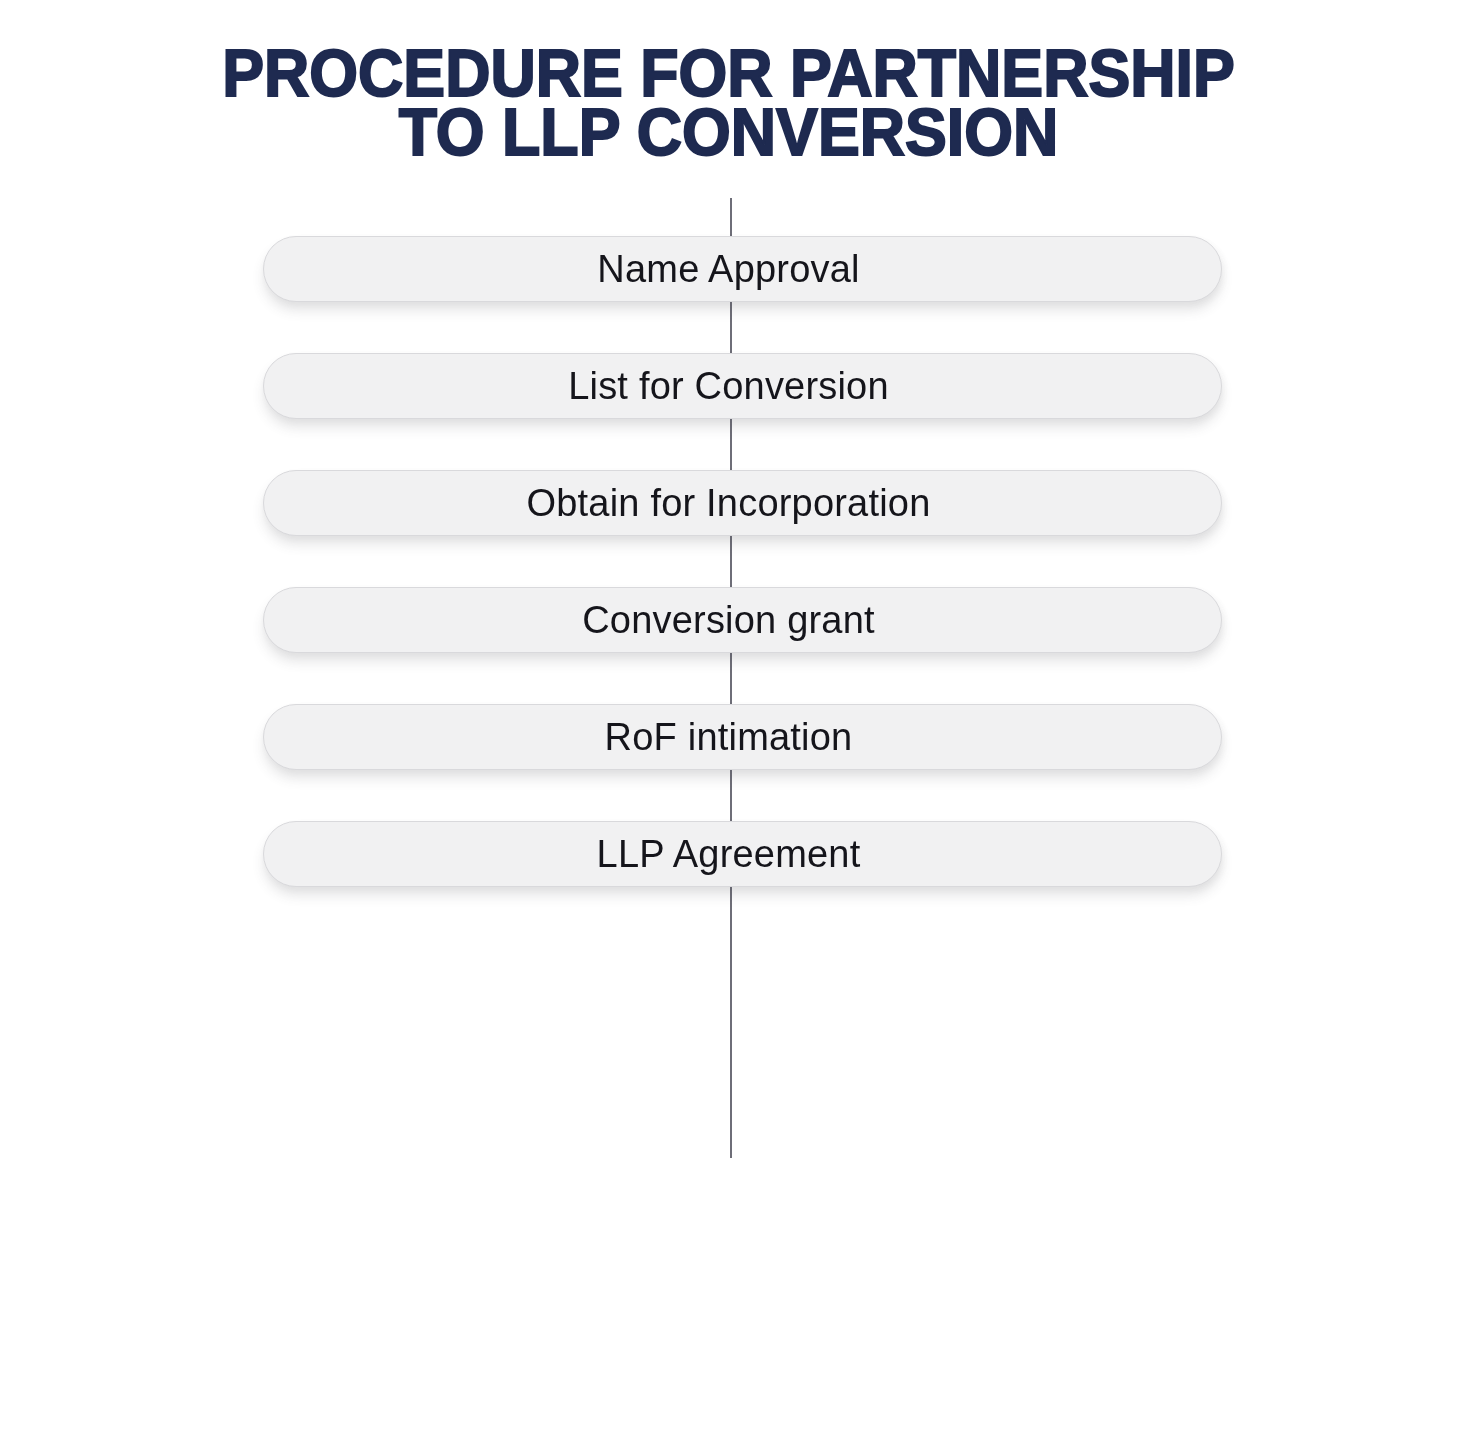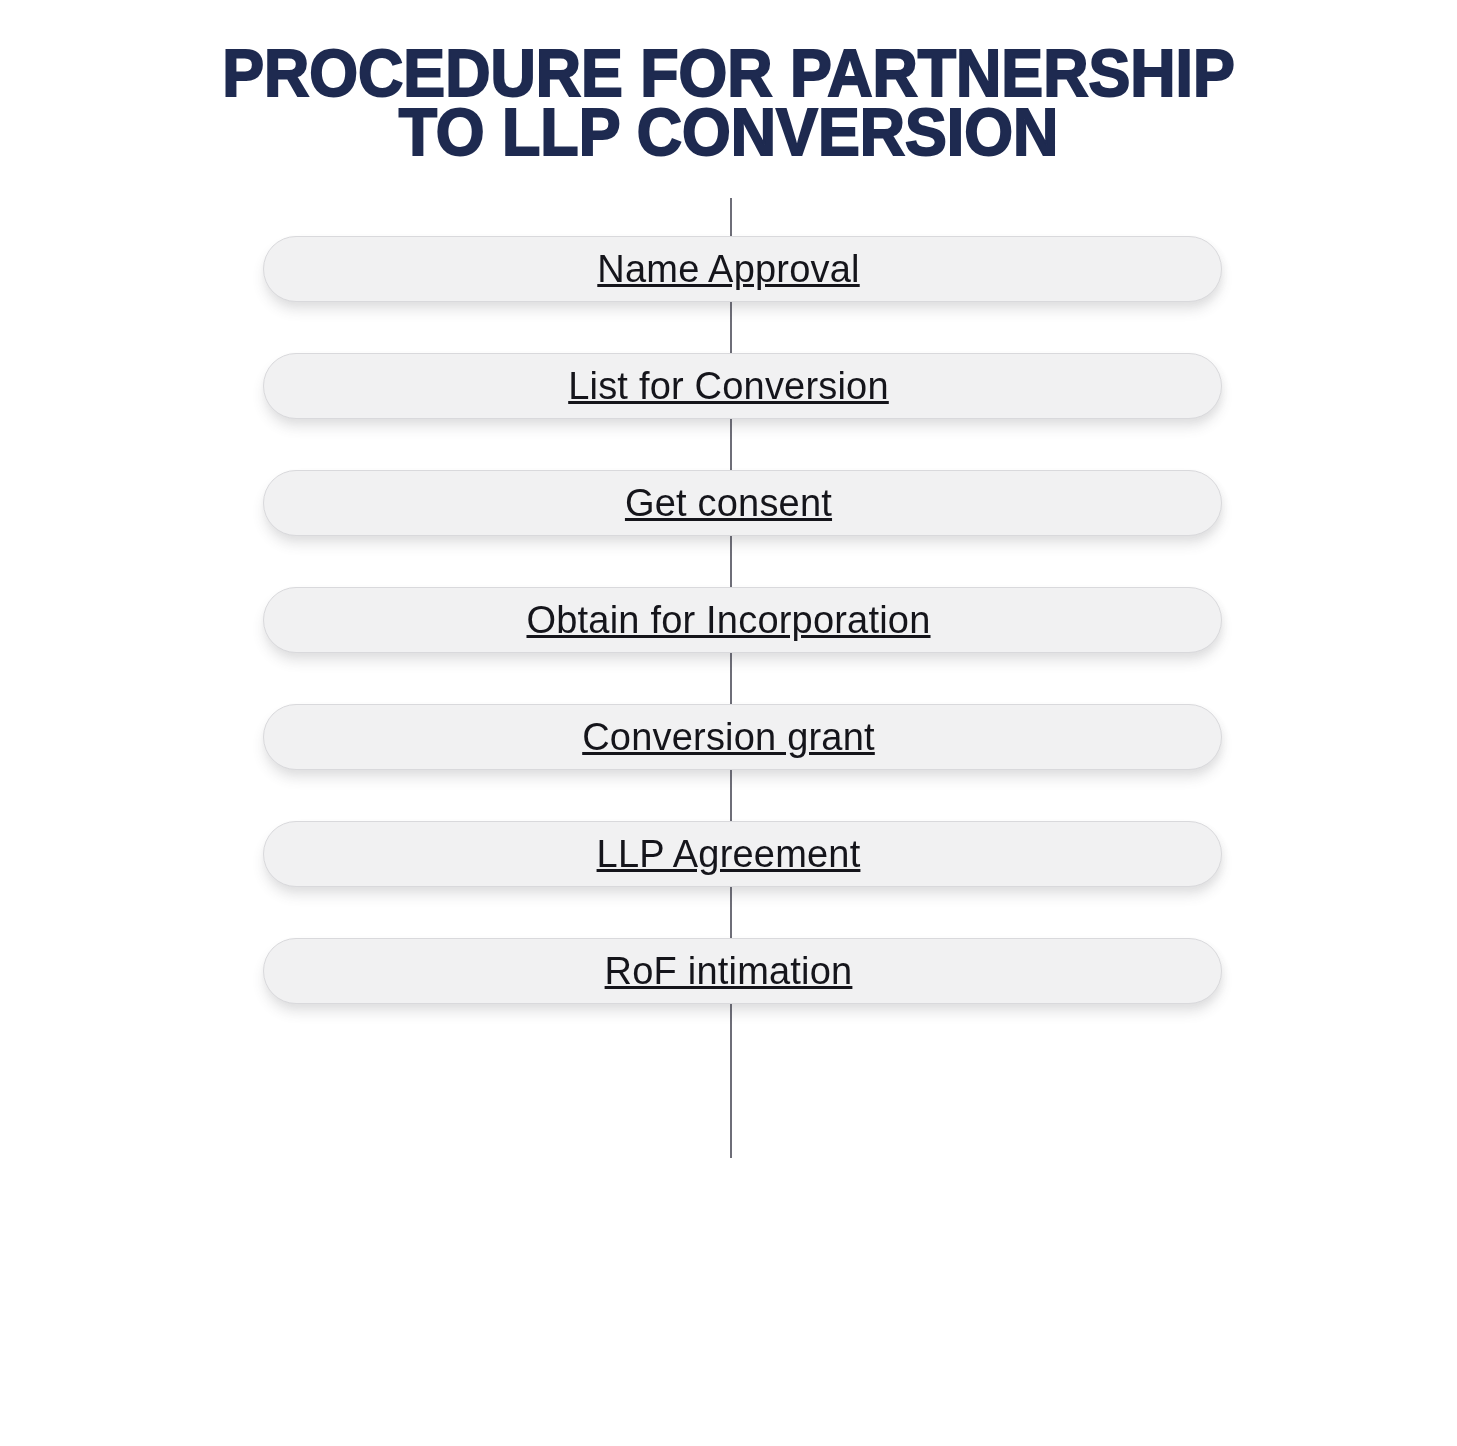--- a/index.html
+++ b/index.html
@@ -69,21 +69,20 @@
   .pill:last-child {
     margin-bottom: 0;
   }
   .pill .step-label {
     position: relative;
     left: -14px;
     font-size: 38px;
     letter-spacing: 0.2px;
     color: var(--pill-text, #15151b);
     white-space: nowrap;
-    text-decoration: underline;
   }
 </style>
 </head>
 <body>
 
 <div class="page">
 
   <h1 class="title">
     <span class="title-line">PROCEDURE FOR PARTNERSHIP</span>
     <span class="title-line">TO LLP CONVERSION</span>
@@ -92,29 +91,26 @@
   <div class="flow">
     <div class="connector"></div>
 
     <div class="pill">
       <span class="step-label">Name Approval</span>
     </div>
     <div class="pill">
       <span class="step-label">List for Conversion</span>
     </div>
     <div class="pill">
-      <span class="step-label">Get consent</span>
-    </div>
-    <div class="pill">
       <span class="step-label">Obtain for Incorporation</span>
     </div>
     <div class="pill">
       <span class="step-label">Conversion grant</span>
     </div>
     <div class="pill">
-      <span class="step-label">LLP Agreement</span>
+      <span class="step-label">RoF intimation</span>
     </div>
     <div class="pill">
-      <span class="step-label">RoF intimation</span>
+      <span class="step-label">LLP Agreement</span>
     </div>
   </div>
 
 </div>
 
 </body></html>

